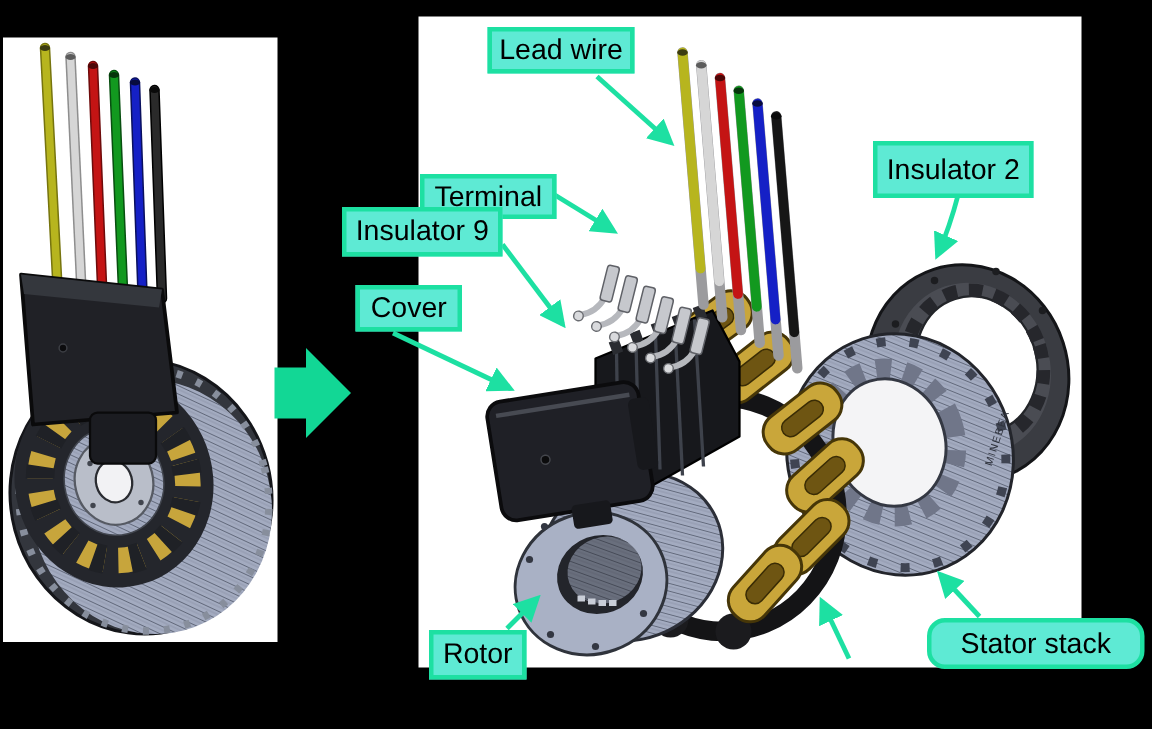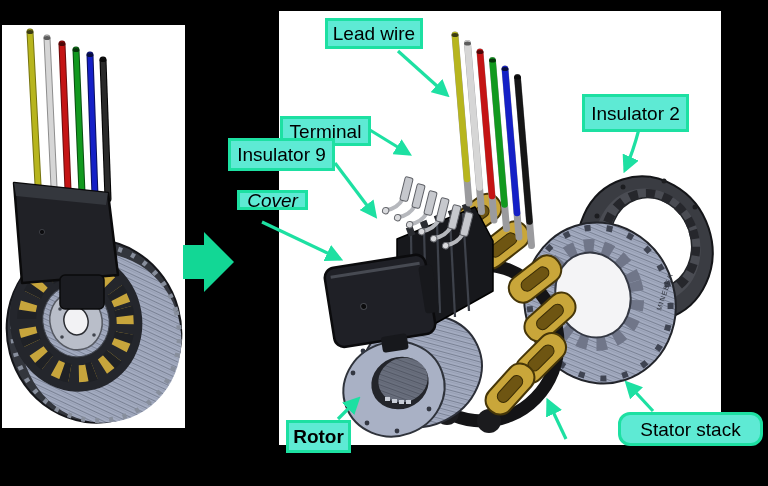--- a/index.html
+++ b/index.html
@@ -252,18 +252,18 @@
       <path d="M639,129 Q633,152 625,170" marker-end="url(#ah)"></path>
       <path d="M338,419 L358,399" marker-end="url(#ah)"></path>
       <path d="M566,439 L548,401" marker-end="url(#ah)"></path>
       <path d="M653,411 L627,383" marker-end="url(#ah)"></path>
     </g>
   </svg>
 
   <div class="callout" style="left:325px;top:18px;width:98px;height:31px;">Lead wire</div>
   <div class="callout" style="left:280px;top:100px;width:91px;height:30px;margin-top:16px;">Terminal</div>
   <div class="callout" style="left:228px;top:138px;width:107px;height:33px;">Insulator 9</div>
-  <div class="callout" style="left:237px;top:190px;width:71px;height:20px;font-style:italic;">Cover</div>
+  <div class="callout" style="left:237px;top:190px;width:71px;height:31px;">Cover</div>
   <div class="callout" style="left:582px;top:94px;width:107px;height:38px;">Insulator 2</div>
-  <div class="callout" style="left:286px;top:420px;width:65px;height:33px;font-weight:bold;">Rotor</div>
+  <div class="callout" style="left:286px;top:420px;width:65px;height:33px;">Rotor</div>
   <div class="callout" style="left:618px;top:412px;width:145px;height:34px;border-radius:12px;">Stator stack</div>
 
 </div>
 
 </body></html>

